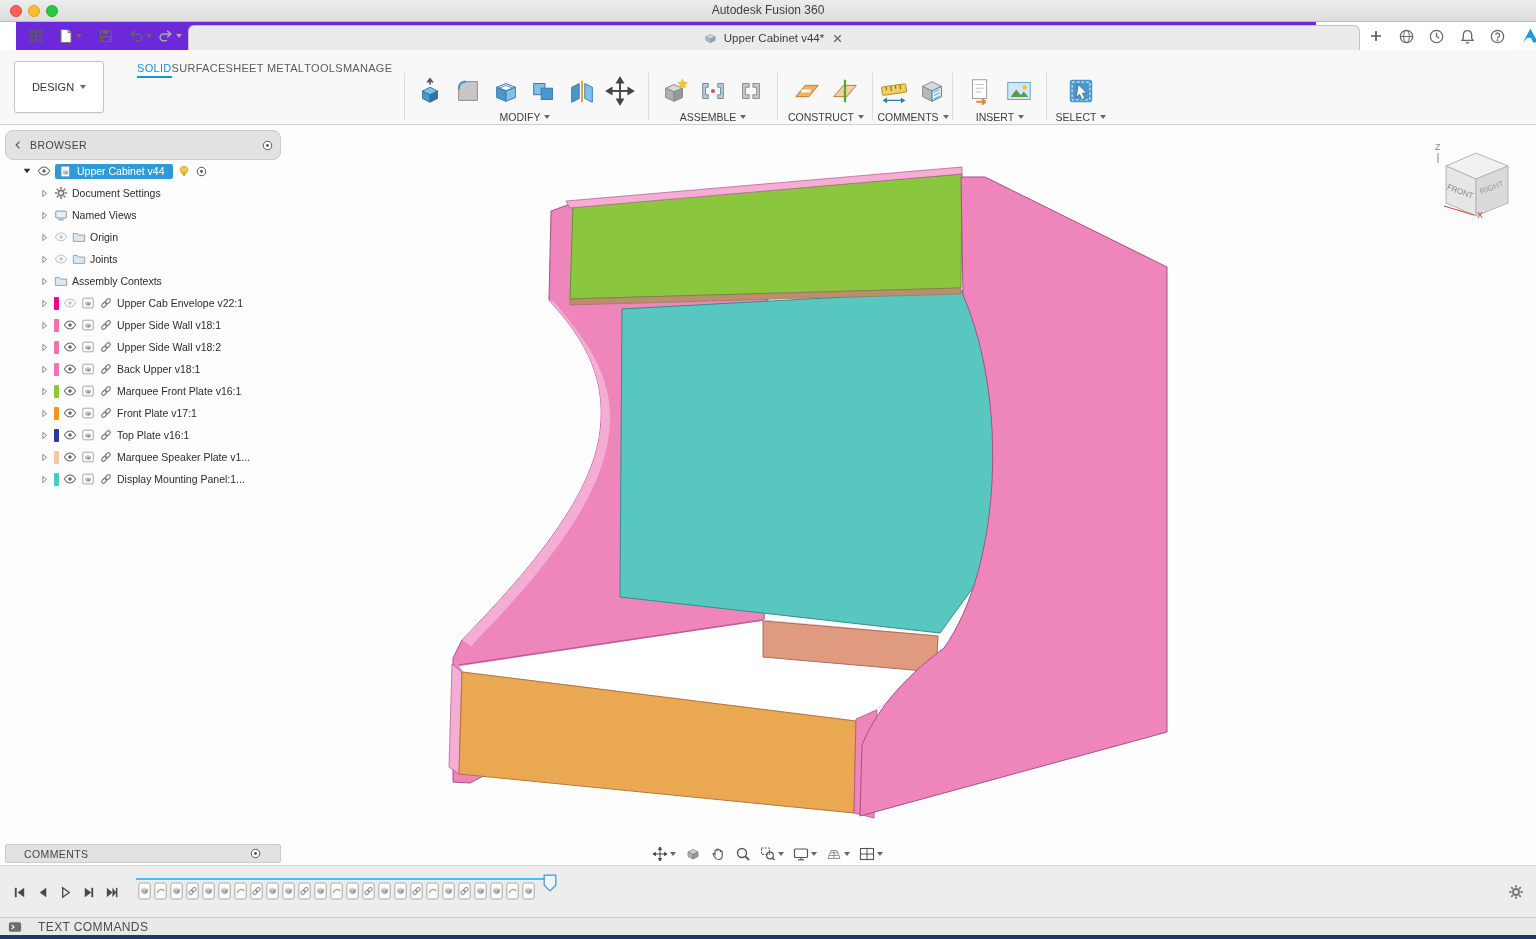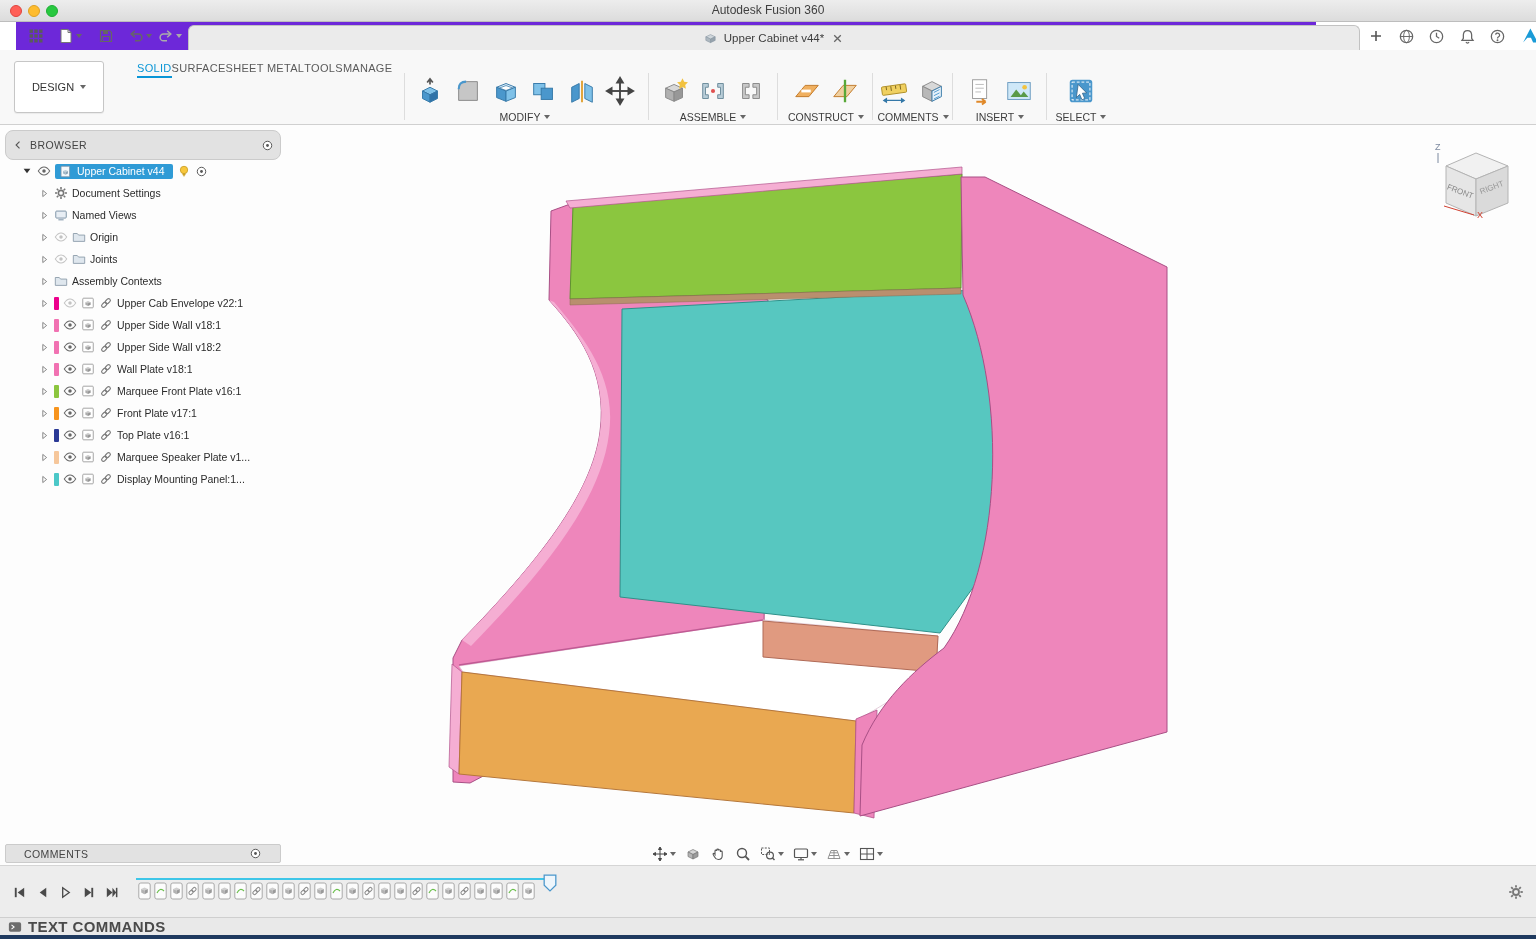--- a/index.html
+++ b/index.html
@@ -65,21 +65,21 @@
 
   
   #timeline{left:0;top:865px;width:1536px;height:52px;background:#ededed;border-top:1px solid #d5d5d5}
   #pb{left:12px;top:19px;display:flex;gap:8px;align-items:center}
   #tl-track{left:136px;top:12px;width:412px;height:2px;background:#3ec6e8}
   #tl-icons{left:138px;top:16px;display:flex;gap:3px}
   .tli{flex:0 0 auto}
 
   
   #statusbar{left:0;top:917px;width:1536px;height:18px;background:#e9e9e9;border-top:1px solid #cfcfcf;
-    display:flex;align-items:center;gap:6px;padding:0 8px;font-size:15px;font-weight:bold;color:#4a4a4a;letter-spacing:.4px}
+    display:flex;align-items:center;gap:16px;padding:0 8px;font-size:12px;font-weight:normal;color:#4a4a4a;letter-spacing:.4px}
   #bottomstrip{left:0;top:935px;width:1536px;height:4px;background:#1f3a5f}
 </style>
 </head>
 <body>
 
 <svg id="symdefs" aria-hidden="true">
   <defs>
     <symbol id="s-grid9" viewBox="0 0 16 16">
         <g fill="#5a5a5a">
       <rect x="1.5" y="1.5" width="3.4" height="3.4"></rect>
@@ -755,21 +755,21 @@
       <span class="chip" style="background:#f172b2"></span>
       <svg width="14" height="14">
           <use href="#s-eye"></use>
         </svg>
       <svg width="14" height="14">
           <use href="#s-comp"></use>
         </svg>
       <svg width="14" height="14">
           <use href="#s-link"></use>
         </svg>
-      <span class="lbl">Wall Plate v18:1</span>
+      <span class="lbl">Back Upper v18:1</span>
     </div>
     <div class="brow">
       <svg class="ind2" width="11" height="11">
           <use href="#s-caret"></use>
         </svg>
       <span class="chip" style="background:#8cc63f"></span>
       <svg width="14" height="14">
           <use href="#s-eye"></use>
         </svg>
       <svg width="14" height="14">

